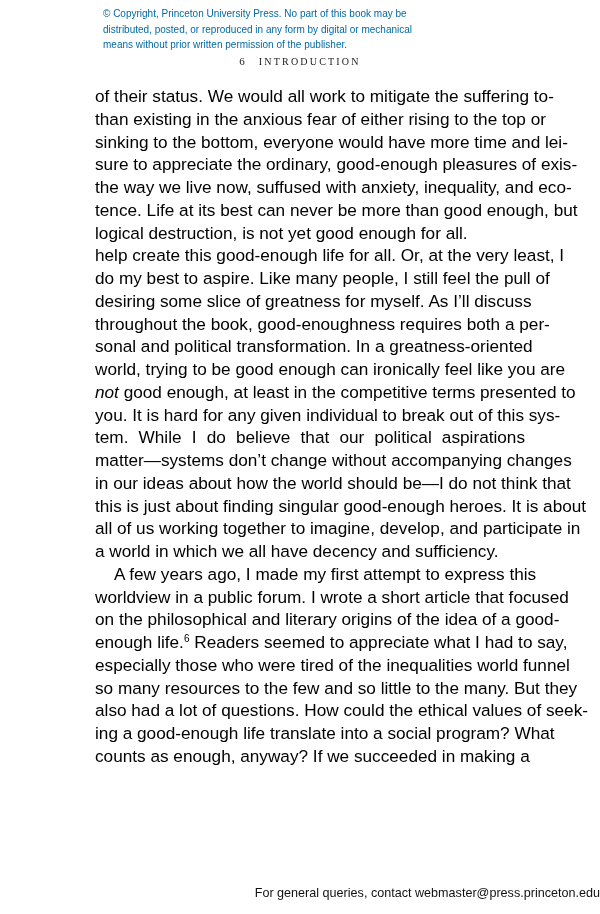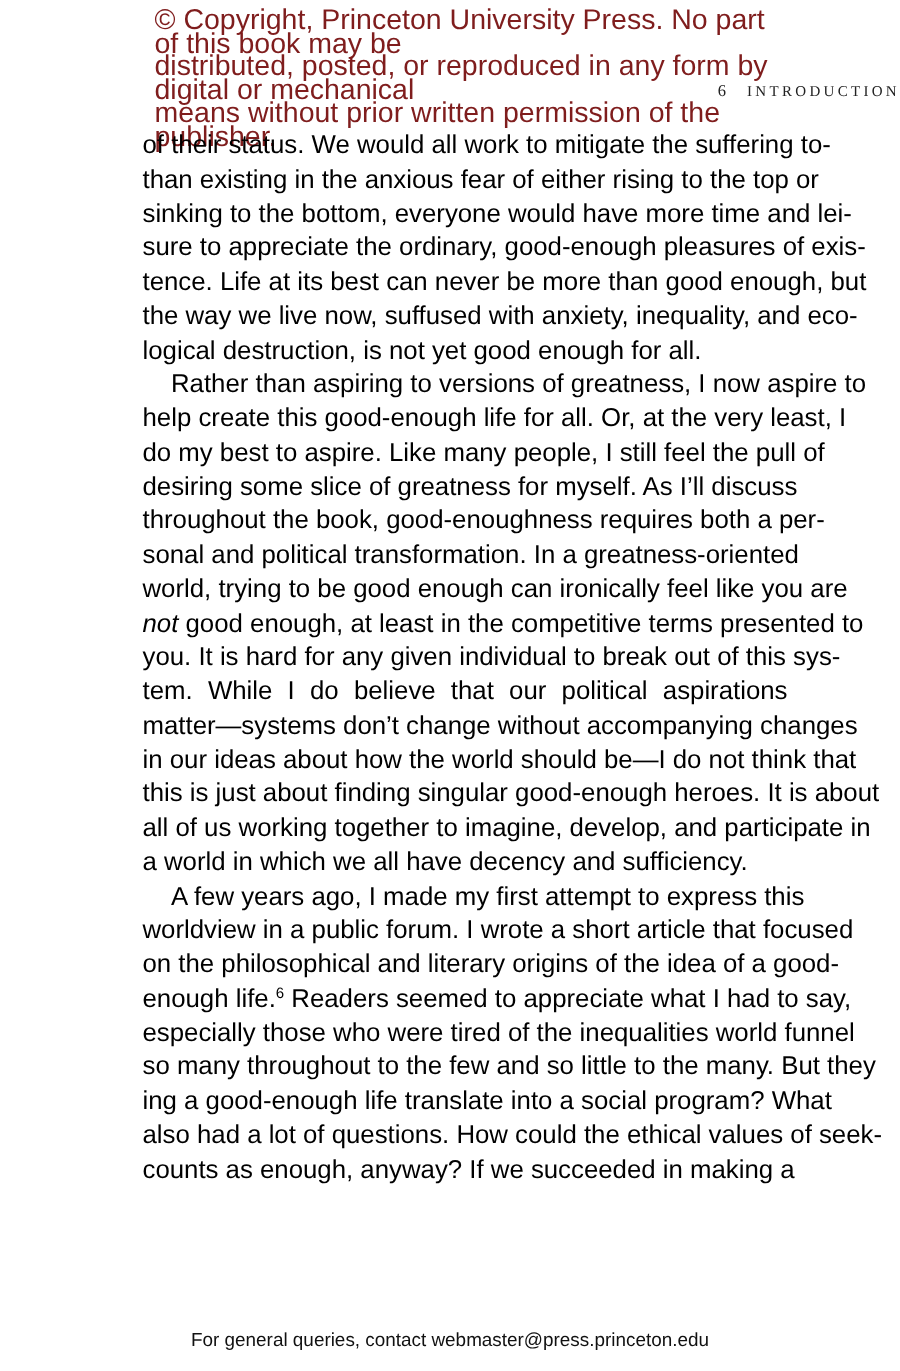--- a/index.html
+++ b/index.html
@@ -13,30 +13,30 @@
     position: relative;
     overflow: hidden;
     color: #1a1a1a;
   }
   .copyright {
     position: absolute;
     left: 103px;
     top: 6px;
     width: 420px;
     font-family: "Liberation Sans", sans-serif;
-    font-size: 19px;
+    font-size: 10px;
     line-height: 15.5px;
-    color: #7f1d1d;
+    color: #0369a1;
   }
   .running-head {
     position: absolute;
     top: 55px;
     left: 0;
     width: 600px;
-    text-align: right;
+    text-align: center;
     font-family: "Liberation Serif", serif;
     font-size: 10px;
     letter-spacing: 2.2px;
     color: #222;
   }
   .running-head .folio {
     margin-right: 14px;
     letter-spacing: 0;
     font-size: 11px;
   }
@@ -69,21 +69,21 @@
   .body-text sup {
     font-size: 10px;
     line-height: 0;
     vertical-align: 6px;
   }
   .footer {
     position: absolute;
     top: 886px;
     left: 0;
     width: 600px;
-    text-align: center;
+    text-align: right;
     font-family: "Liberation Sans", sans-serif;
     font-size: 12.6px;
     color: #111;
   }
 </style>
 </head>
 <body>
 
 <div class="copyright">
   <div>© Copyright, Princeton University Press. No part of this book may be</div>
@@ -93,44 +93,43 @@
 
 <div class="running-head">
   <span class="folio">6</span><span>INTRODUCTION</span>
 </div>
 
 <div class="body-text">
   <span class="line">of their status. We would all work to mitigate the suffering to-</span>
   <span class="line">than existing in the anxious fear of either rising to the top or</span>
   <span class="line">sinking to the bottom, everyone would have more time and lei-</span>
   <span class="line">sure to appreciate the ordinary, good-enough pleasures of exis-</span>
+  <span class="line">the way we live now, suffused with anxiety, inequality, and eco-</span>
   <span class="line">tence. Life at its best can never be more than good enough, but</span>
-  <span class="line">the way we live now, suffused with anxiety, inequality, and eco-</span>
   <span class="line last">logical destruction, is not yet good enough for all.</span>
 
-  <span class="line indent">Rather than aspiring to versions of greatness, I now aspire to</span>
   <span class="line">help create this good-enough life for all. Or, at the very least, I</span>
   <span class="line">do my best to aspire. Like many people, I still feel the pull of</span>
   <span class="line">desiring some slice of greatness for myself. As I’ll discuss</span>
   <span class="line">throughout the book, good-enoughness requires both a per-</span>
   <span class="line">sonal and political transformation. In a greatness-oriented</span>
   <span class="line">world, trying to be good enough can ironically feel like you are</span>
   <span class="line"><em>not</em><span> good enough, at least in the competitive terms presented to</span></span>
   <span class="line">you. It is hard for any given individual to break out of this sys-</span>
   <span class="line">tem. While I do believe that our political aspirations</span>
   <span class="line">matter—systems don’t change without accompanying changes</span>
   <span class="line">in our ideas about how the world should be—I do not think that</span>
   <span class="line">this is just about finding singular good-enough heroes. It is about</span>
   <span class="line">all of us working together to imagine, develop, and participate in</span>
   <span class="line last">a world in which we all have decency and sufficiency.</span>
 
   <span class="line indent">A few years ago, I made my first attempt to express this</span>
   <span class="line">worldview in a public forum. I wrote a short article that focused</span>
   <span class="line">on the philosophical and literary origins of the idea of a good-</span>
   <span class="line"><span>enough life.</span><sup>6</sup><span> Readers seemed to appreciate what I had to say,</span></span>
   <span class="line">especially those who were tired of the inequalities world funnel</span>
-  <span class="line">so many throughout to the few and so little to the many. But they</span>
+  <span class="line">so many resources to the few and so little to the many. But they</span>
+  <span class="line">also had a lot of questions. How could the ethical values of seek-</span>
   <span class="line">ing a good-enough life translate into a social program? What</span>
-  <span class="line">also had a lot of questions. How could the ethical values of seek-</span>
   <span class="line">counts as enough, anyway? If we succeeded in making a</span>
 </div>
 
 <div class="footer">For general queries, contact webmaster@press.princeton.edu</div>
 
 </body></html>

